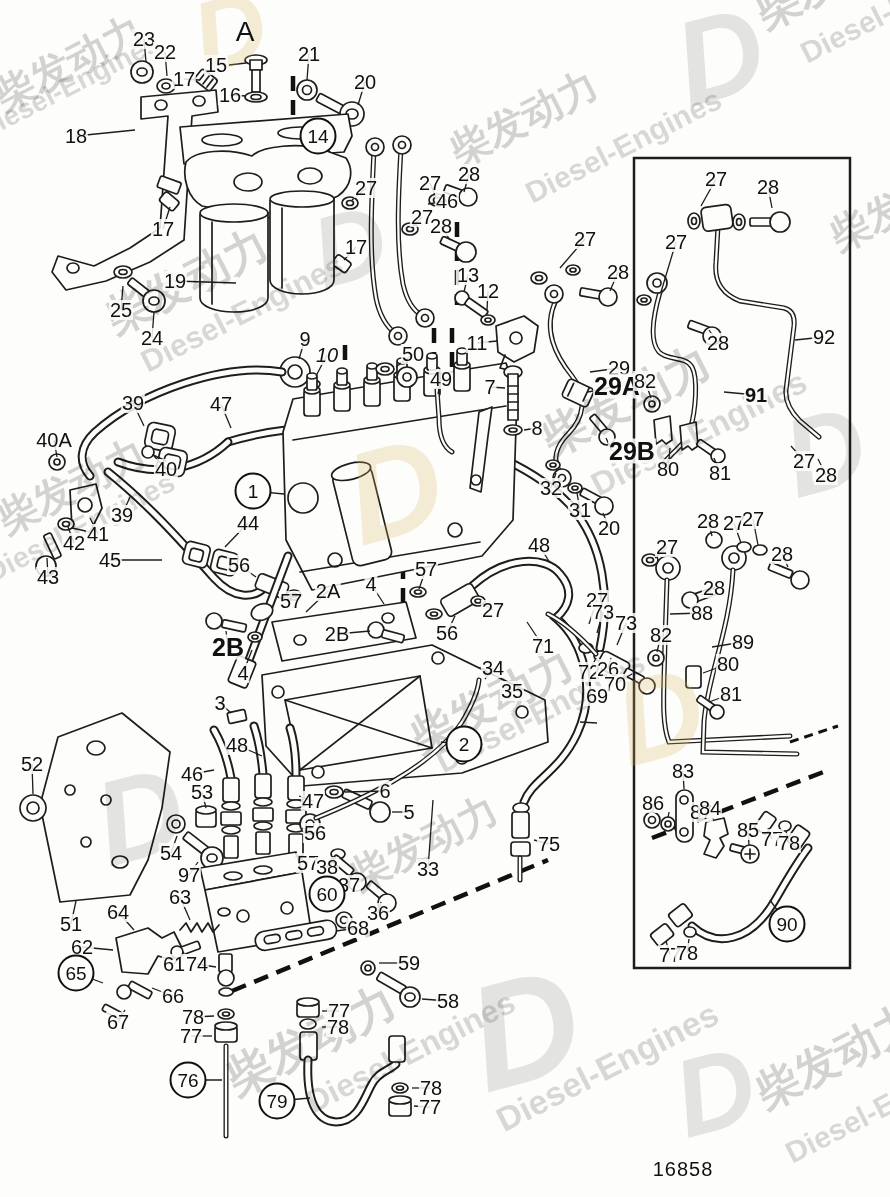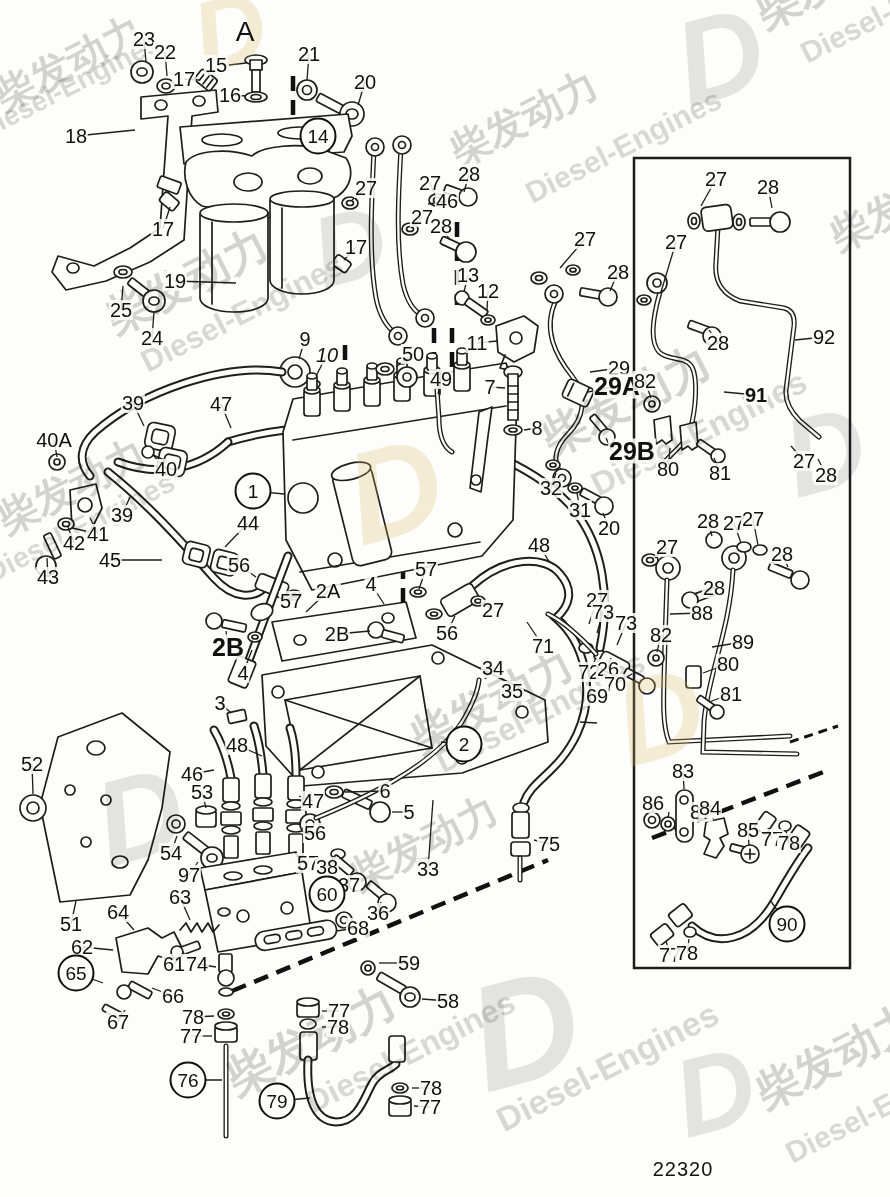--- a/index.html
+++ b/index.html
@@ -888,15 +888,15 @@
       <div class="callout" style="left: 669px; top: 812px; margin-left: 32px;">87</div>
       <div class="callout" style="left: 710px; top: 808px;">84</div>
       <div class="callout" style="left: 748px; top: 830px;">85</div>
       <div class="callout" style="left: 772px; top: 839px;">77</div>
       <div class="callout" style="left: 789px; top: 843px;">78</div>
       <div class="callout circ" style="left: 787px; top: 924px;">90</div>
       <div class="callout" style="left: 670px; top: 955px;">77</div>
       <div class="callout" style="left: 687px; top: 953px;">78</div>
     </div>
 
-<div class="partnum" style="left:683px;top:1169px">22320</div>
+<div class="partnum" style="left:683px;top:1169px">16858</div>
 
 </div>
 
 </body></html>

